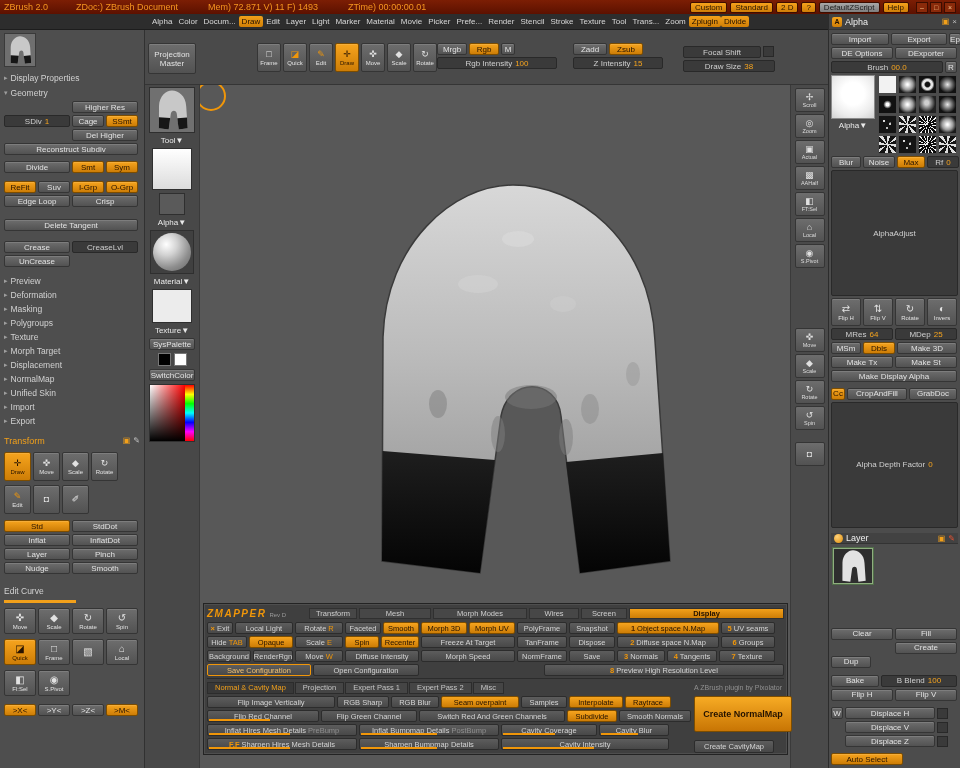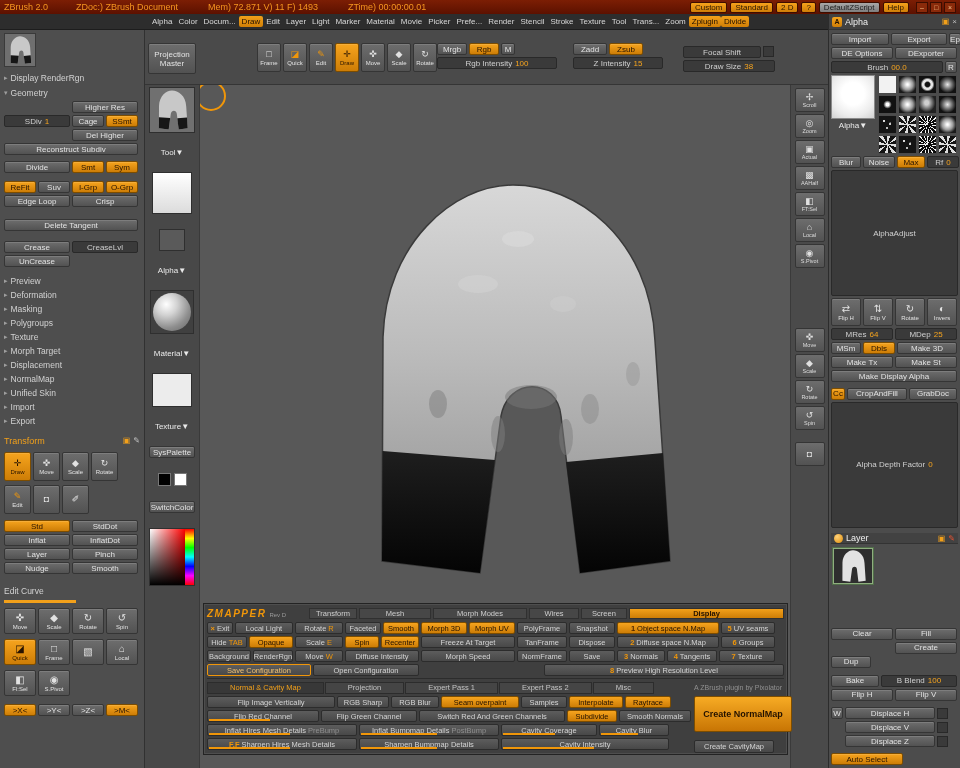--- a/index.html
+++ b/index.html
@@ -69,21 +69,21 @@
 .brush-grid{display:flex;flex-wrap:wrap;gap:2px;margin-top:4px;width:136px}
 .editcurve{margin-top:4px}
 .ec-lbl{font-size:8.5px;color:#d2d2d2;cursor:pointer}
 .ec-bar{width:72px;height:3px;background:#f2a01a;margin-top:2px;cursor:pointer}
 .navrow{display:flex;gap:2px;margin-top:3px}
 .navb{width:32px;height:26px;display:flex;flex-direction:column;align-items:center;justify-content:center;gap:1px}
 .nlbl{font-size:6px;line-height:6px}
 .nico{font-size:10px;line-height:10px}
 .axisrow{display:flex;gap:2px;margin-top:6px}
 
-.shelf{position:absolute;left:145px;top:85px;width:55px;bottom:0;background:#484848;border-right:1px solid #3a3a3a;display:flex;flex-direction:column;align-items:center;padding-top:2px;gap:15px;z-index:5}
+.shelf{position:absolute;left:145px;top:85px;width:55px;bottom:0;background:#484848;border-right:1px solid #3a3a3a;display:flex;flex-direction:column;align-items:center;padding-top:2px;gap:3px;z-index:5}
 .shelf-lbl{font-size:8px;color:#eaeaea;cursor:pointer}
 .th{border:1px solid #2f2f2f;cursor:pointer}
 .th-tool{width:46px;height:46px;background:#707070;display:flex;align-items:center;justify-content:center}
 .th-alpha{width:40px;height:42px;background:linear-gradient(#ffffff,#dcdcdc)}
 .th-sub{width:26px;height:22px;background:#5a5a5a}
 .th-sphere{width:44px;height:44px;background:#404040;display:flex;align-items:center;justify-content:center}
 .sphere{width:38px;height:38px;border-radius:50%;background:radial-gradient(circle at 35% 30%,#ffffff,#d2d2d2 30%,#8e8e8e 65%,#616161 100%)}
 .th-tex{width:40px;height:34px;background:#ececec}
 .swatches{display:flex;gap:3px;align-items:center}
 .swatch{width:13px;height:13px;border:1px solid #777;cursor:pointer}
@@ -141,21 +141,21 @@
 .zacc{background:linear-gradient(#f6a41e,#cd7d06);color:#241200;border-color:#7d4d00}
 .zpre{color:#f09609;font-weight:bold}
 .zacc .zpre{color:#4d2600}
 .zkey{color:#f09609}
 .zsuf{color:#8f8f8f}
 .zpre:empty,.zkey:empty,.zsuf:empty{display:none}
 .ul::after{content:"";position:absolute;left:1px;bottom:0;height:2px;width:55%;background:#f09609}
 .zsave{border-color:#f09609;color:#f0c070}
 .mla{margin-left:auto}
 .ztabs{display:flex;align-items:center;height:16px;margin:2px 0;border-top:1px solid #2c2c2c;padding-top:2px;gap:1px}
-.ztab{height:12px;display:flex;align-items:center;padding:0 22px;background:#454545;border:1px solid #2c2c2c;color:#c4c4c4;cursor:pointer}
+.ztab{height:12px;display:flex;align-items:center;padding:0 7px;background:#454545;border:1px solid #2c2c2c;color:#c4c4c4;cursor:pointer}
 .ztab-act{background:#383838;color:#f2a01a}
 .zcredit{margin-left:auto;color:#909090;font-size:7px;padding-right:2px}
 .zbottom{display:flex;gap:3px}
 .zbgrid{flex:1}
 .zcreate{flex:0 0 98px;display:flex;flex-direction:column;gap:8px}
 .zcreate-n{height:36px;font-size:9px;font-weight:bold;background:linear-gradient(#f7ab24,#c87504);color:#241200;border-color:#7d4d00}
 .zcreate-c{height:13px;width:80px}
 </style>
 </head>
 <body>
@@ -298,21 +298,21 @@
   <div class="sidebar">
     <div class="tool-thumb">
       <svg viewBox="0 0 370 420" width="28" height="30">
         <path d="M55 168 C58 75 125 16 185 16 C248 16 322 68 327 172 L342 392 L252 404 L233 247 C229 208 180 208 173 247 L152 404 L54 392 Z" fill="#c8c8c8"></path>
         <path d="M54.5 282 L167 291 L152 404 L54 392 Z" fill="#161616"></path>
         <path d="M238 293 L335 284 L342 392 L252 404 Z" fill="#161616"></path>
       </svg>
     </div>
     <div class="sect">
       <span class="arr">▸</span>
-      <span>Display RenderRgn</span>
+      <span>Display Properties</span>
     </div>
     <div class="sect">
       <span class="arr">▾</span>
       <span>Geometry</span>
     </div>
     <div class="row">
         <span class="w66 sp"></span>
         <span class="btn w66">Higher Res</span>
       </div>
     <div class="row">

